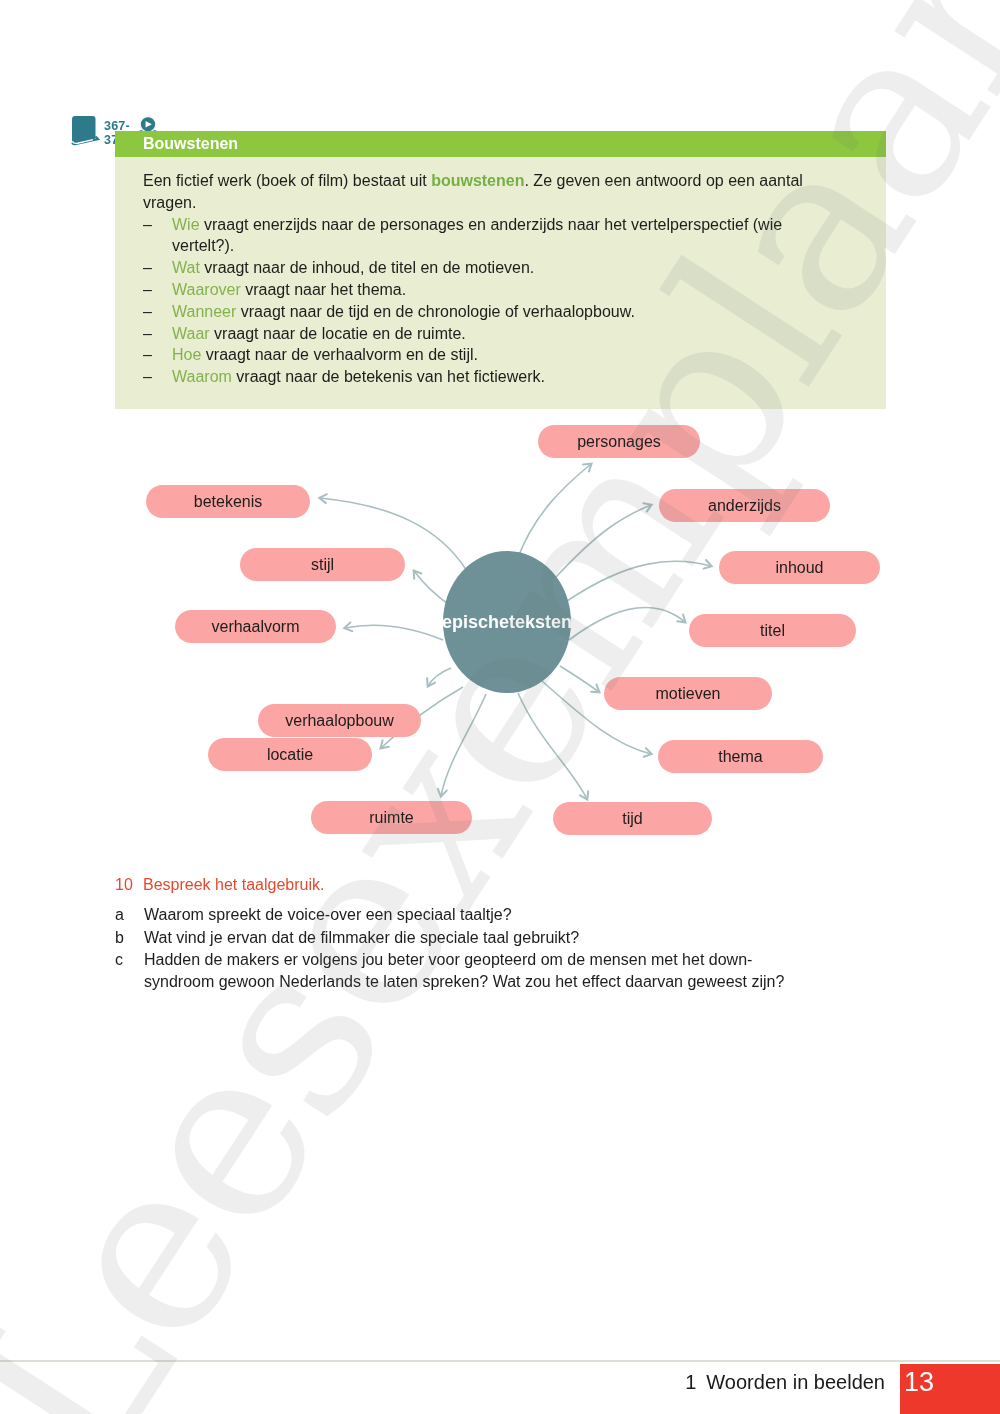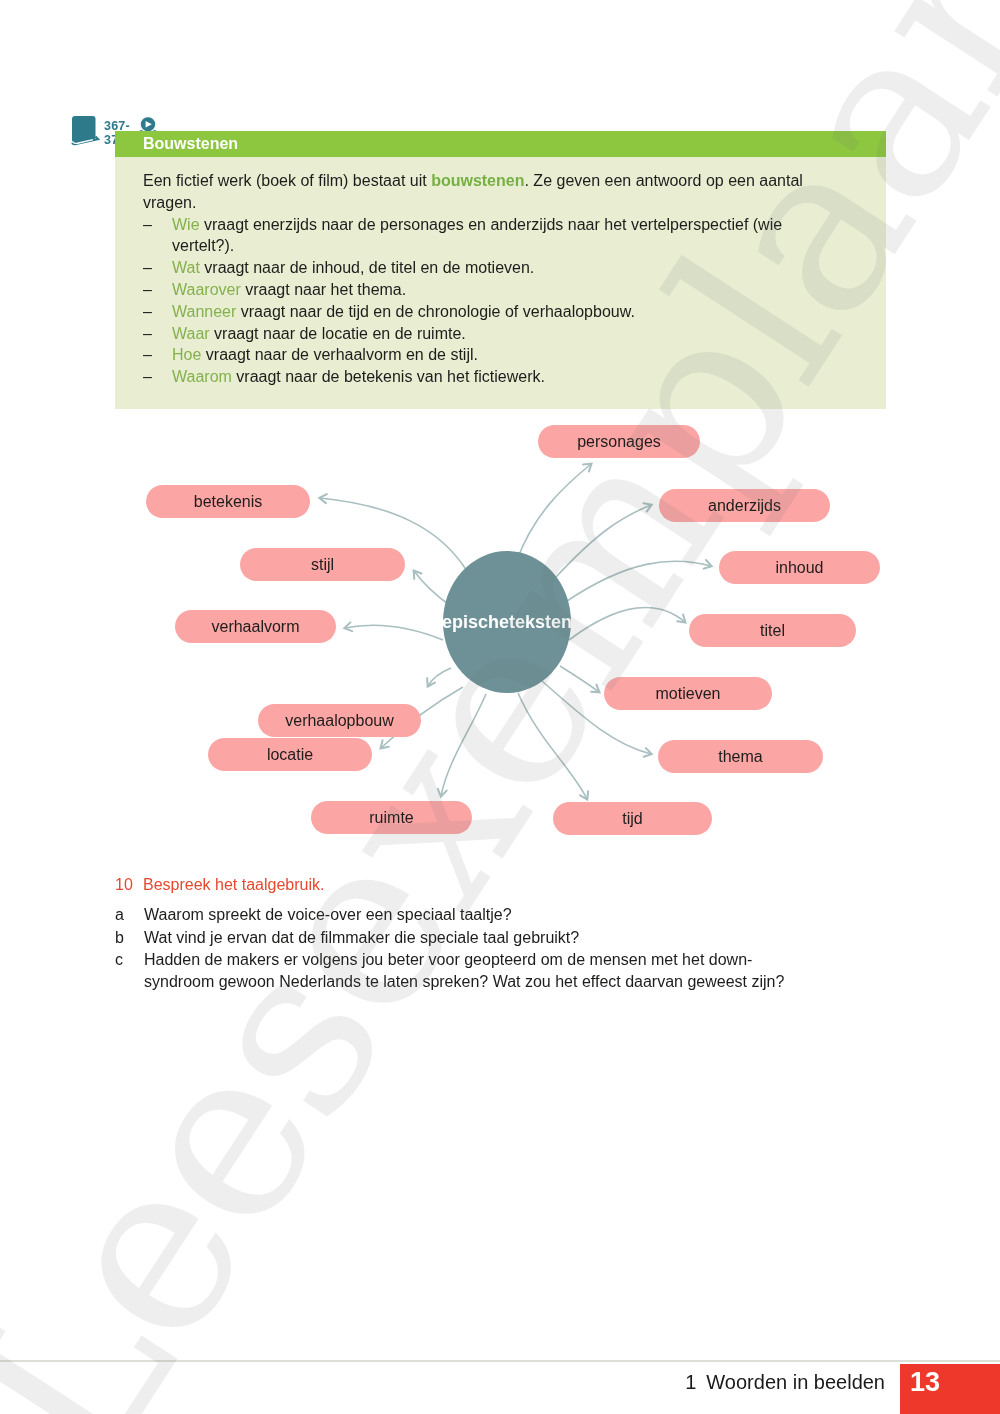--- a/index.html
+++ b/index.html
@@ -69,21 +69,21 @@
   .ex-questions { margin-top:8px; }
   .q-row { display:flex; }
   .q-letter { flex:0 0 29px; }
   .q-text { flex:1; max-width:648px; }
 
   
   .footer-line { position:absolute; left:0; top:1360px; width:1000px; height:2px; background:#dcdfd5; z-index:10; }
   .footer-text { position:absolute; left:0; top:1371px; width:885px; text-align:right; font-size:20px; color:#1a1a1a; z-index:10; }
   .footer-text .chapter-title { margin-left:10px; }
   .page-number-box { position:absolute; left:900px; top:1364px; width:100px; height:50px; background:#ee382b; z-index:10; }
-  .page-number { color:#ffffff; font-weight:bold; font-size:27px; padding:3px 0 0 10px; display:block; }
+  .page-number { color:#ffffff; font-weight:normal; font-size:27px; padding:3px 0 0 4px; display:block; }
 </style>
 </head>
 <body>
 
 <div class="page">
 
   <div class="resource-badge">
     <span>
       <svg width="40" height="35" viewBox="0 0 40 35">
         <path d="M8 6 Q8 3 11 3 L28.5 3 Q31.5 3 31.5 6 L31.5 23.5 Q31.5 26 29 26.6 L13.5 30.2 Q8 31.4 8 26.5 Z" fill="#2d7a8a"></path>

